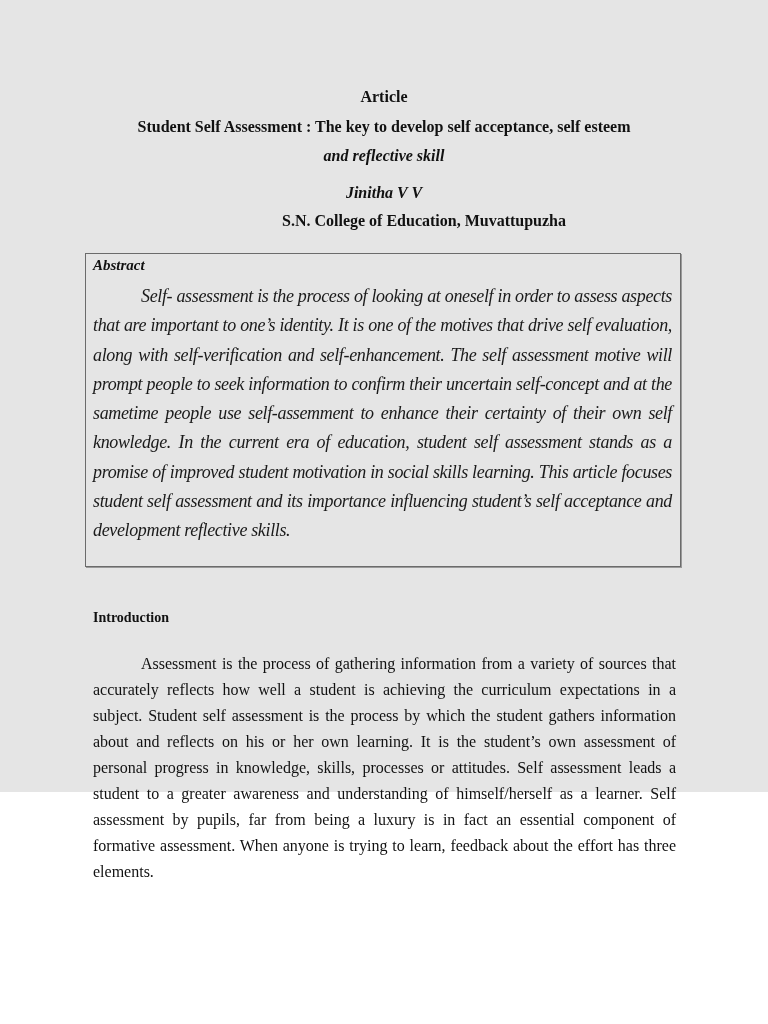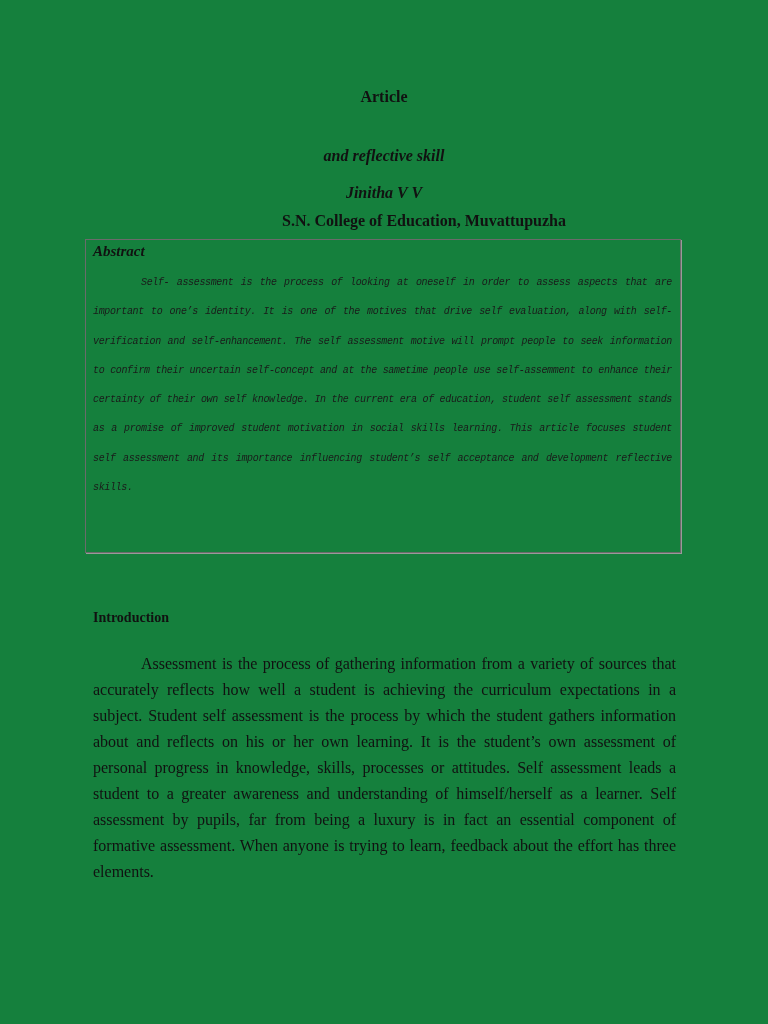--- a/index.html
+++ b/index.html
@@ -13,66 +13,66 @@
       position: relative;
       overflow: hidden;
       color: #111111;
       font-family: "Liberation Serif", "DejaVu Serif", serif;
     }
     .page {
       position: absolute;
       left: 0;
       top: 0;
       width: 768px;
-      height: 1024px;
-      background: #15803d;
+      height: 792px;
+      background: #e5e5e5;
     }
     .header {
       position: absolute;
       left: 0;
       width: 768px;
       text-align: center;
       font-weight: bold;
       font-size: 16px;
     }
     .h-label { top: 88px; }
     .h-title1 { top: 118px; }
     .h-title2 { top: 147px; font-style: italic; }
     .h-author { top: 184px; font-style: italic; }
     .h-affil { top: 212px; padding-left: 40px; }
 
     .abstract-box {
       position: absolute;
       left: 85px;
-      top: 239px;
+      top: 253px;
       width: 596px;
       height: 314px;
       border: 1px solid #6b6b6b;
       box-shadow: 1px 1px 0 #9a9a9a;
       box-sizing: border-box;
     }
     .abstract-heading {
       position: absolute;
       left: 7px;
       top: 3px;
       font-weight: bold;
       font-style: italic;
       font-size: 15px;
     }
     .abstract-text {
       position: absolute;
       left: 7px;
       top: 28px;
       width: 579px;
       font-style: italic;
-      font-size: 10px;
+      font-size: 18px;
       line-height: 29.3px;
       text-align: justify;
       text-indent: 48px;
-      font-family: Liberation Mono, monospace;
+      font-family: Liberation Serif, serif;
       letter-spacing: -0.35px;
       color: #1a1a1a;
     }
 
     .section-heading {
       position: absolute;
       left: 93px;
       top: 610px;
       font-weight: bold;
       font-size: 14px;
@@ -87,20 +87,21 @@
       text-align: justify;
       text-indent: 48px;
     }
   </style>
 </head>
 <body>
 
 <div class="page">
 
   <div class="header h-label">Article</div>
+  <div class="header h-title1">Student Self Assessment : The key to develop self acceptance, self esteem</div>
   <div class="header h-title2">and reflective skill</div>
   <div class="header h-author">Jinitha V V</div>
   <div class="header h-affil">S.N. College of Education, Muvattupuzha</div>
 
   <div class="abstract-box">
     <div class="abstract-heading">Abstract</div>
     <div class="abstract-text">Self- assessment is the process of looking at oneself in order to assess aspects that are important to one’s identity. It is one of the motives that drive self evaluation, along with self-verification and self-enhancement. The self assessment motive will prompt people to seek information to confirm their uncertain self-concept and at the sametime people use self-assemment to enhance their certainty of their own self knowledge. In the current era of education, student self assessment stands as a promise of improved student motivation in social skills learning. This article focuses student self assessment and its importance influencing student’s self acceptance and development reflective skills.</div>
   </div>
 
   <div class="section-heading">Introduction</div>

